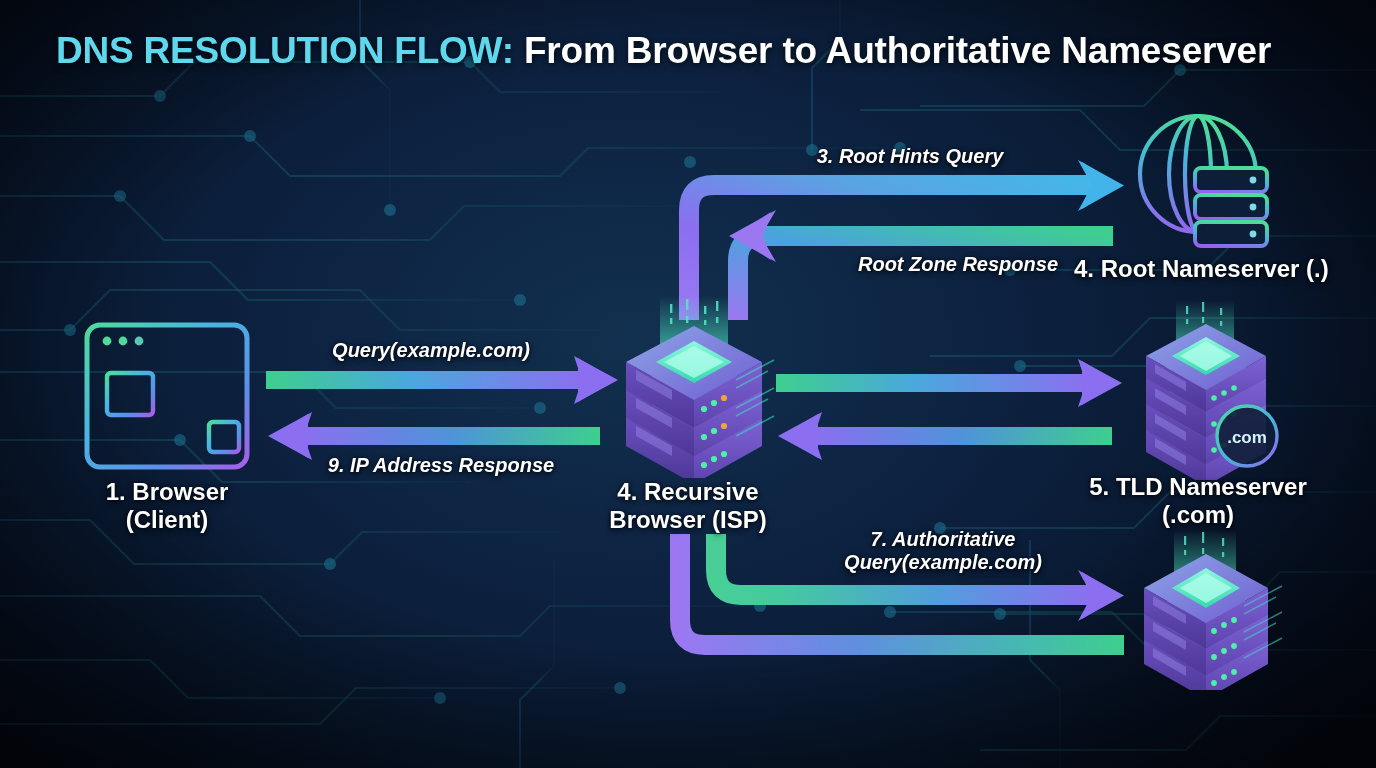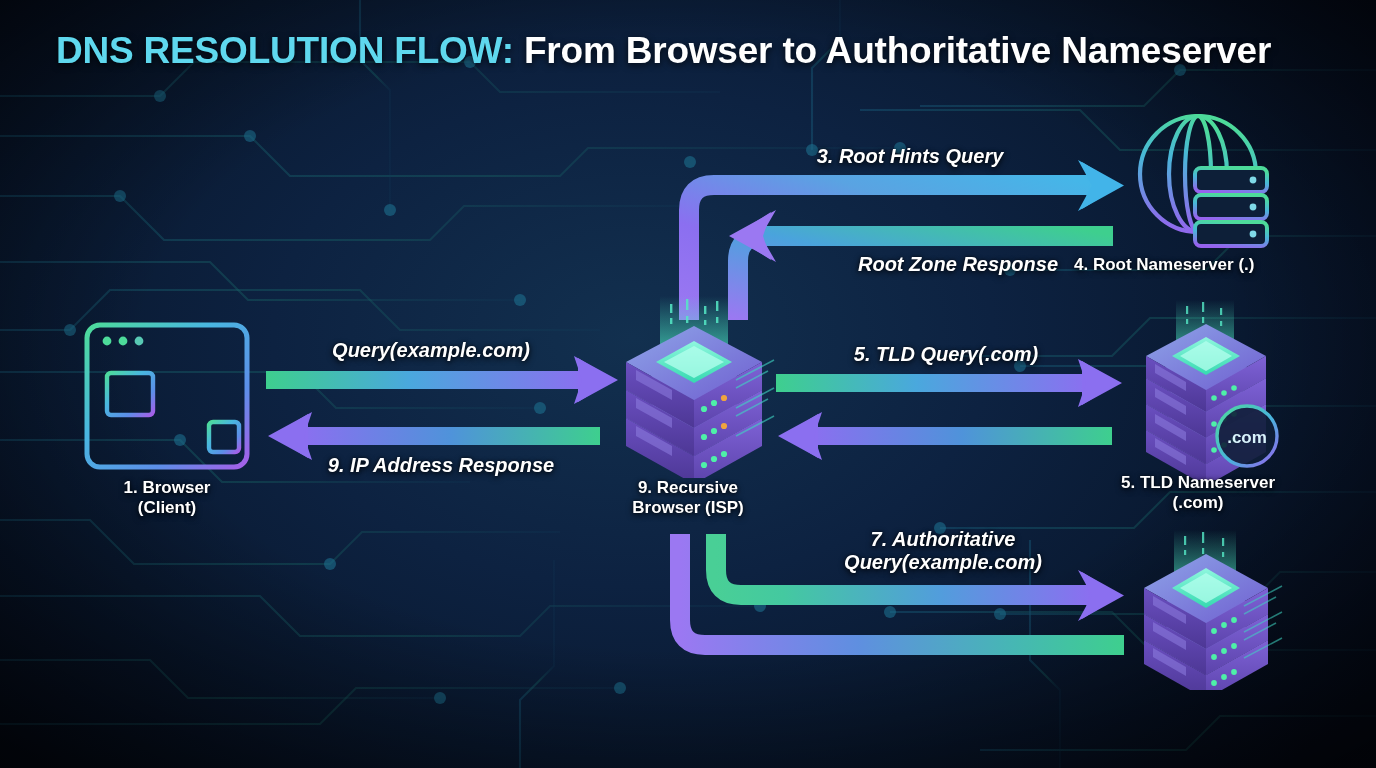--- a/index.html
+++ b/index.html
@@ -30,21 +30,21 @@
   .title .t-accent { color:#5fd8ee; }
   .title .t-main   { color:#ffffff; }
 
   
   .lbl {
     position:absolute; color:#ffffff; font-weight:bold;
     text-shadow:0 2px 6px rgba(0,0,0,.85), 0 0 3px rgba(0,0,0,.6);
     white-space:nowrap; line-height:1.16;
   }
   .lbl.ctr { transform:translateX(-50%); text-align:center; }
-  .node-cap { font-size:17px; }
+  .node-cap { font-size:24px; }
   .arrow-cap { font-size:20px;font-style:italic; }
 
   
   .node { position:absolute; }
 </style>
 </head>
 <body>
 
 <div id="stage">
 
@@ -316,21 +316,21 @@
       <g stroke="#3fd7c4" stroke-width="1.6" opacity=".6">
         <line x1="124" y1="84" x2="162" y2="64"></line>
         <line x1="124" y1="92" x2="156" y2="75"></line>
         <line x1="124" y1="112" x2="162" y2="92"></line>
         <line x1="124" y1="120" x2="156" y2="103"></line>
         <line x1="124" y1="140" x2="162" y2="120"></line>
       </g>
     </svg>
   </div>
   <div class="lbl ctr node-cap" style="left:688px; top:478px;">
-    <div>9. Recursive</div>
+    <div>4. Recursive</div>
     <div>Browser (ISP)</div>
   </div>
 
   <div class="node" style="left:1132px; top:108px;">
     <svg width="140" height="140" viewBox="0 0 140 140">
       <defs>
         <linearGradient id="gloGrad" x1="0.5" y1="0" x2="0.2" y2="1">
           <stop offset="0%" stop-color="#4ddb9a"></stop>
           <stop offset="45%" stop-color="#48b7d8"></stop>
           <stop offset="100%" stop-color="#9761ee"></stop>
@@ -519,21 +519,20 @@
   </div>
 
   <div class="lbl ctr arrow-cap" style="left:910px; top:145px;">3. Root Hints Query</div>
 
   <div class="lbl ctr arrow-cap" style="left:938px; top:253px;margin-left:20px;">Root Zone Response</div>
 
   <div class="lbl ctr arrow-cap" style="left:431px; top:339px;">Query(example.com)</div>
 
   <div class="lbl ctr arrow-cap" style="left:441px; top:454px;">9. IP Address Response</div>
 
-  <div class="lbl ctr arrow-cap" style="left:946px; top:343px;">5. TLD Query(.com)</div>
 
 
   <div class="lbl ctr arrow-cap" style="left:943px; top:528px;">
     <div>7. Authoritative</div>
     <div>Query(example.com)</div>
   </div>
 
 
 </div>
 

